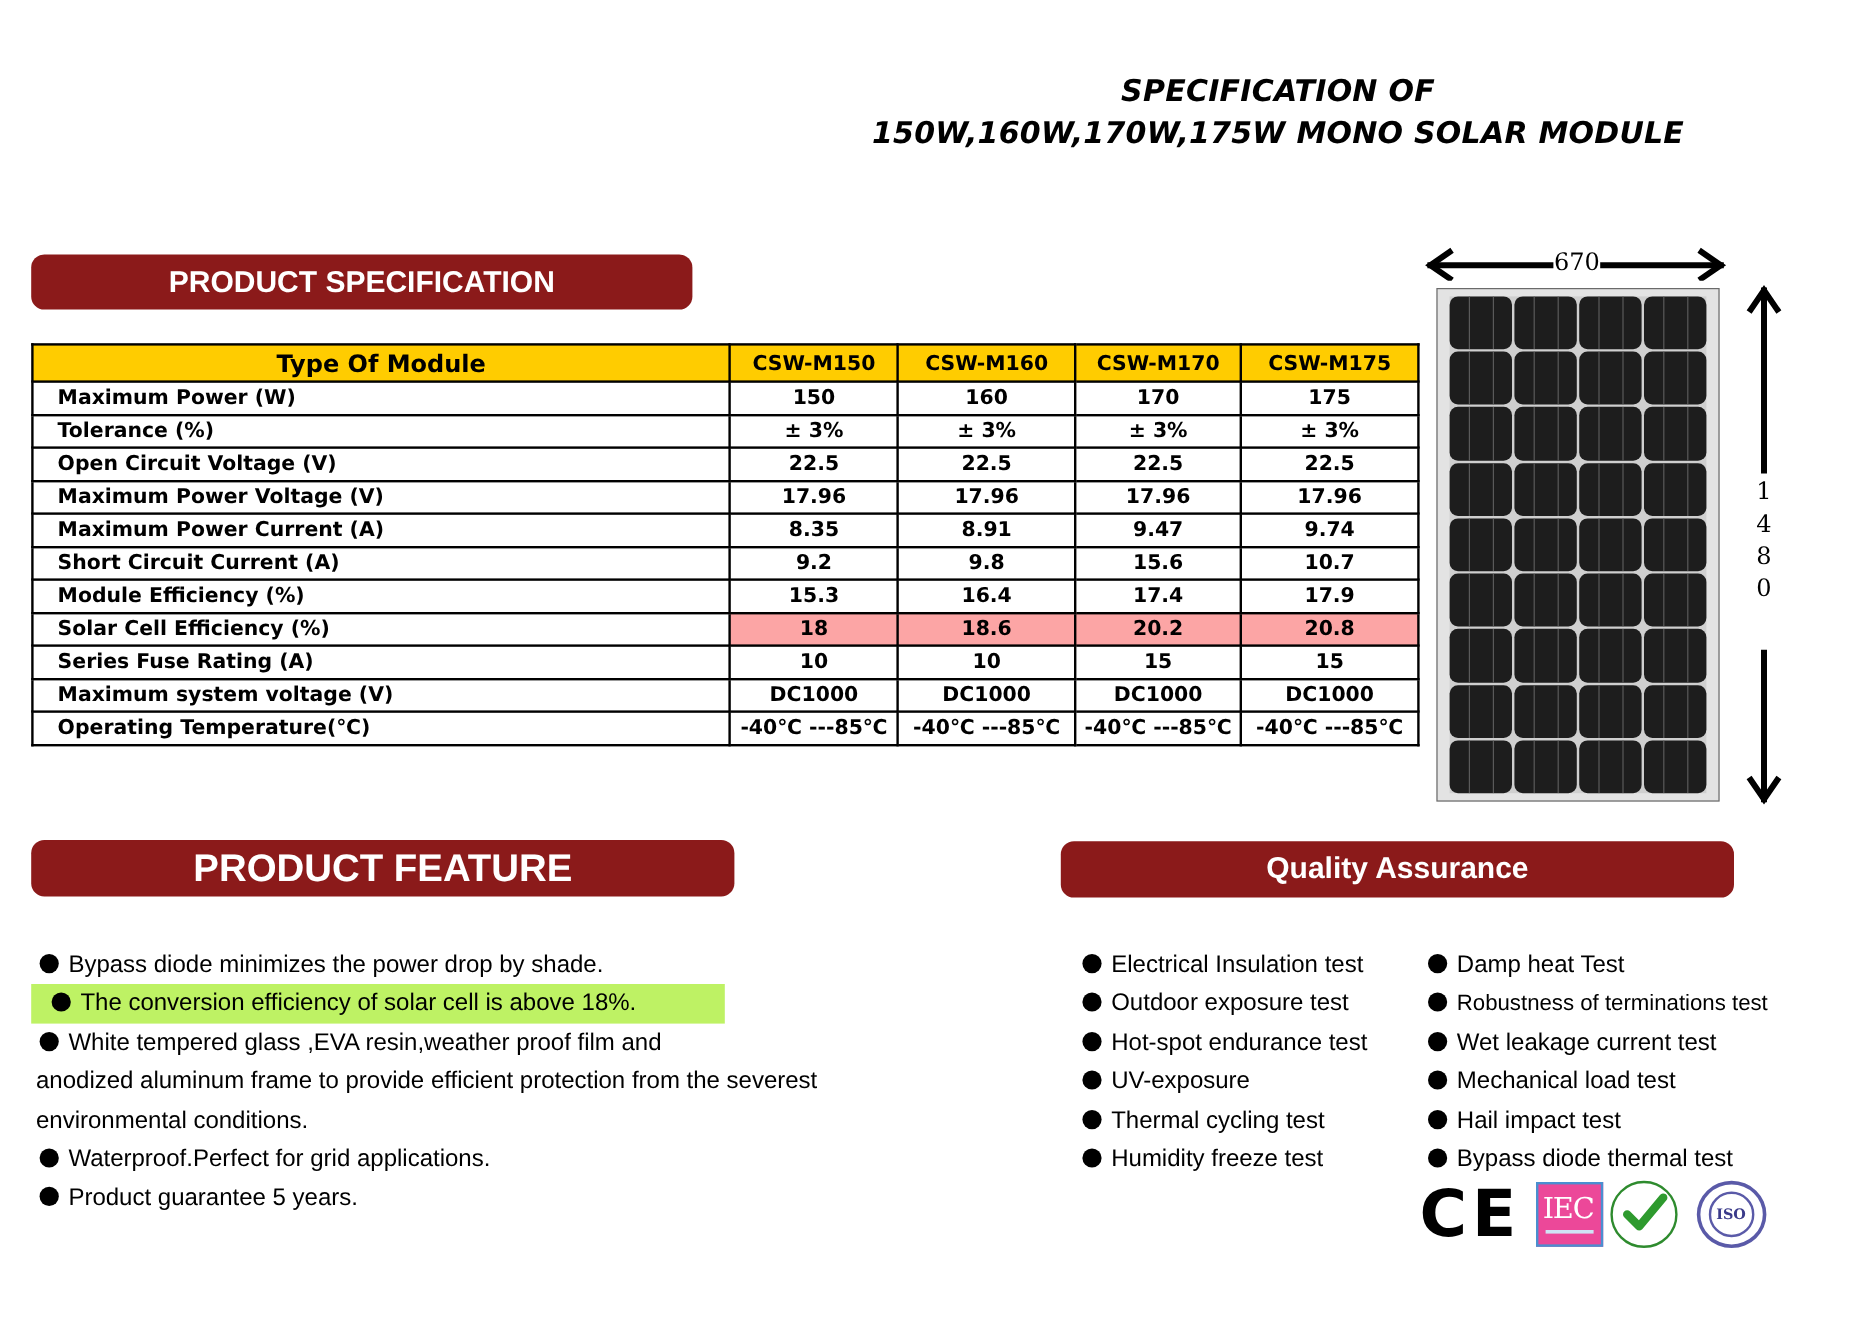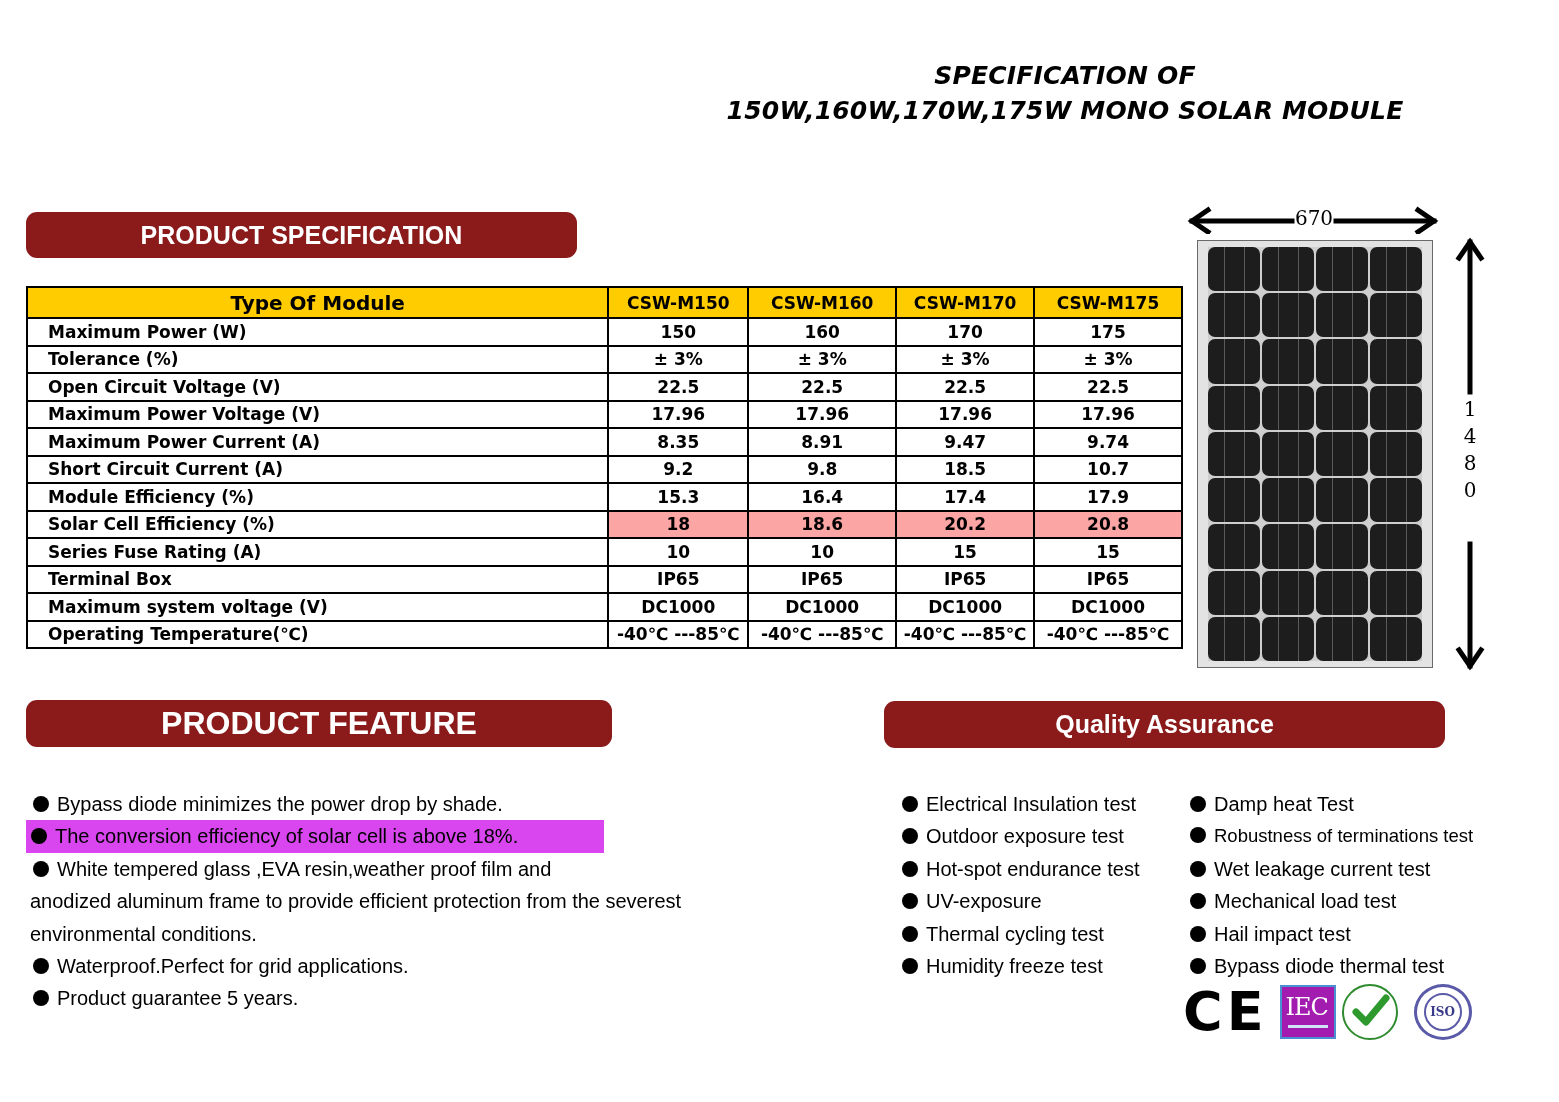--- a/index.html
+++ b/index.html
@@ -75,37 +75,37 @@
   }
   .cell::before { left: 30%; }
   .cell::after { left: 70%; }
 
   
   .features {
     position: absolute; left: 30px; top: 788px; width: 760px;
     font-family: "Liberation Sans", sans-serif; font-size: 20px; line-height: 32.4px;
   }
   .features .item { display: block; }
-  .features .item.hl { background: #d946ef; display: inline-block; width: 578px; margin-left: -4px; padding-left: 2px; }
+  .features .item.hl { background: #bef264; display: inline-block; width: 578px; margin-left: -4px; padding-left: 14px; }
   .bullet { display: inline-block; width: 16px; height: 16px; border-radius: 50%; background: #000; margin-right: 8px; vertical-align: -1px; margin-left: 3px; }
 
   .qa-list {
     position: absolute; top: 788px; font-family: "Liberation Sans", sans-serif;
     font-size: 20px; line-height: 32.4px;
   }
   .qa-list.left { left: 899px; }
   .qa-list.right { left: 1187px; }
   .qa-list .item.small { font-size: 18.5px; }
 
   .certs {
     position: absolute; left: 1183px; top: 984px; height: 56px; display: flex; align-items: center;
   }
   .ce { font-family: "DejaVu Sans", sans-serif; font-size: 54px; font-weight: bold; letter-spacing: 4px; line-height: 56px; margin-right: 12px; }
   .iec {
-    width: 56px; height: 54px; background: #a21caf; color: #fff; border: 2px solid #4a8fd0;
+    width: 56px; height: 54px; background: #ec4899; color: #fff; border: 2px solid #4a8fd0;
     font-family: "DejaVu Serif", serif; font-size: 24px; position: relative; margin-right: 6px;
   }
   .iec .iec-text { position: absolute; left: 4px; top: 6px; letter-spacing: -1px; }
   .iec .iec-line { position: absolute; left: 6px; right: 6px; top: 38px; height: 3px; background: #cfe3f5; }
   .rohs {
     width: 56px; height: 56px; border-radius: 50%; border: 2px solid #2e8b2e; position: relative; margin-right: 16px;
   }
   .rohs svg { position: absolute; left: 8px; top: 6px; }
   .iso {
     width: 58px; height: 56px; border-radius: 50%; border: 3px solid #5a5aa8; position: relative;
@@ -171,21 +171,21 @@
     <td class="label">Maximum Power Current (A)</td>
     <td class="val">8.35</td>
     <td class="val">8.91</td>
     <td class="val">9.47</td>
     <td class="val">9.74</td>
   </tr>
   <tr>
     <td class="label">Short Circuit Current (A)</td>
     <td class="val">9.2</td>
     <td class="val">9.8</td>
-    <td class="val">18.5</td>
+    <td class="val">15.6</td>
     <td class="val">10.7</td>
   </tr>
   <tr>
     <td class="label">Module Efficiency (%)</td>
     <td class="val">15.3</td>
     <td class="val">16.4</td>
     <td class="val">17.4</td>
     <td class="val">17.9</td>
   </tr>
   <tr class="highlight">
@@ -194,27 +194,20 @@
     <td class="val">18.6</td>
     <td class="val">20.2</td>
     <td class="val">20.8</td>
   </tr>
   <tr>
     <td class="label">Series Fuse Rating (A)</td>
     <td class="val">10</td>
     <td class="val">10</td>
     <td class="val">15</td>
     <td class="val">15</td>
-  </tr>
-  <tr>
-    <td class="label">Terminal Box</td>
-    <td class="val">IP65</td>
-    <td class="val">IP65</td>
-    <td class="val">IP65</td>
-    <td class="val">IP65</td>
   </tr>
   <tr>
     <td class="label">Maximum system voltage (V)</td>
     <td class="val">DC1000</td>
     <td class="val">DC1000</td>
     <td class="val">DC1000</td>
     <td class="val">DC1000</td>
   </tr>
   <tr>
     <td class="label">Operating Temperature(℃)</td>

